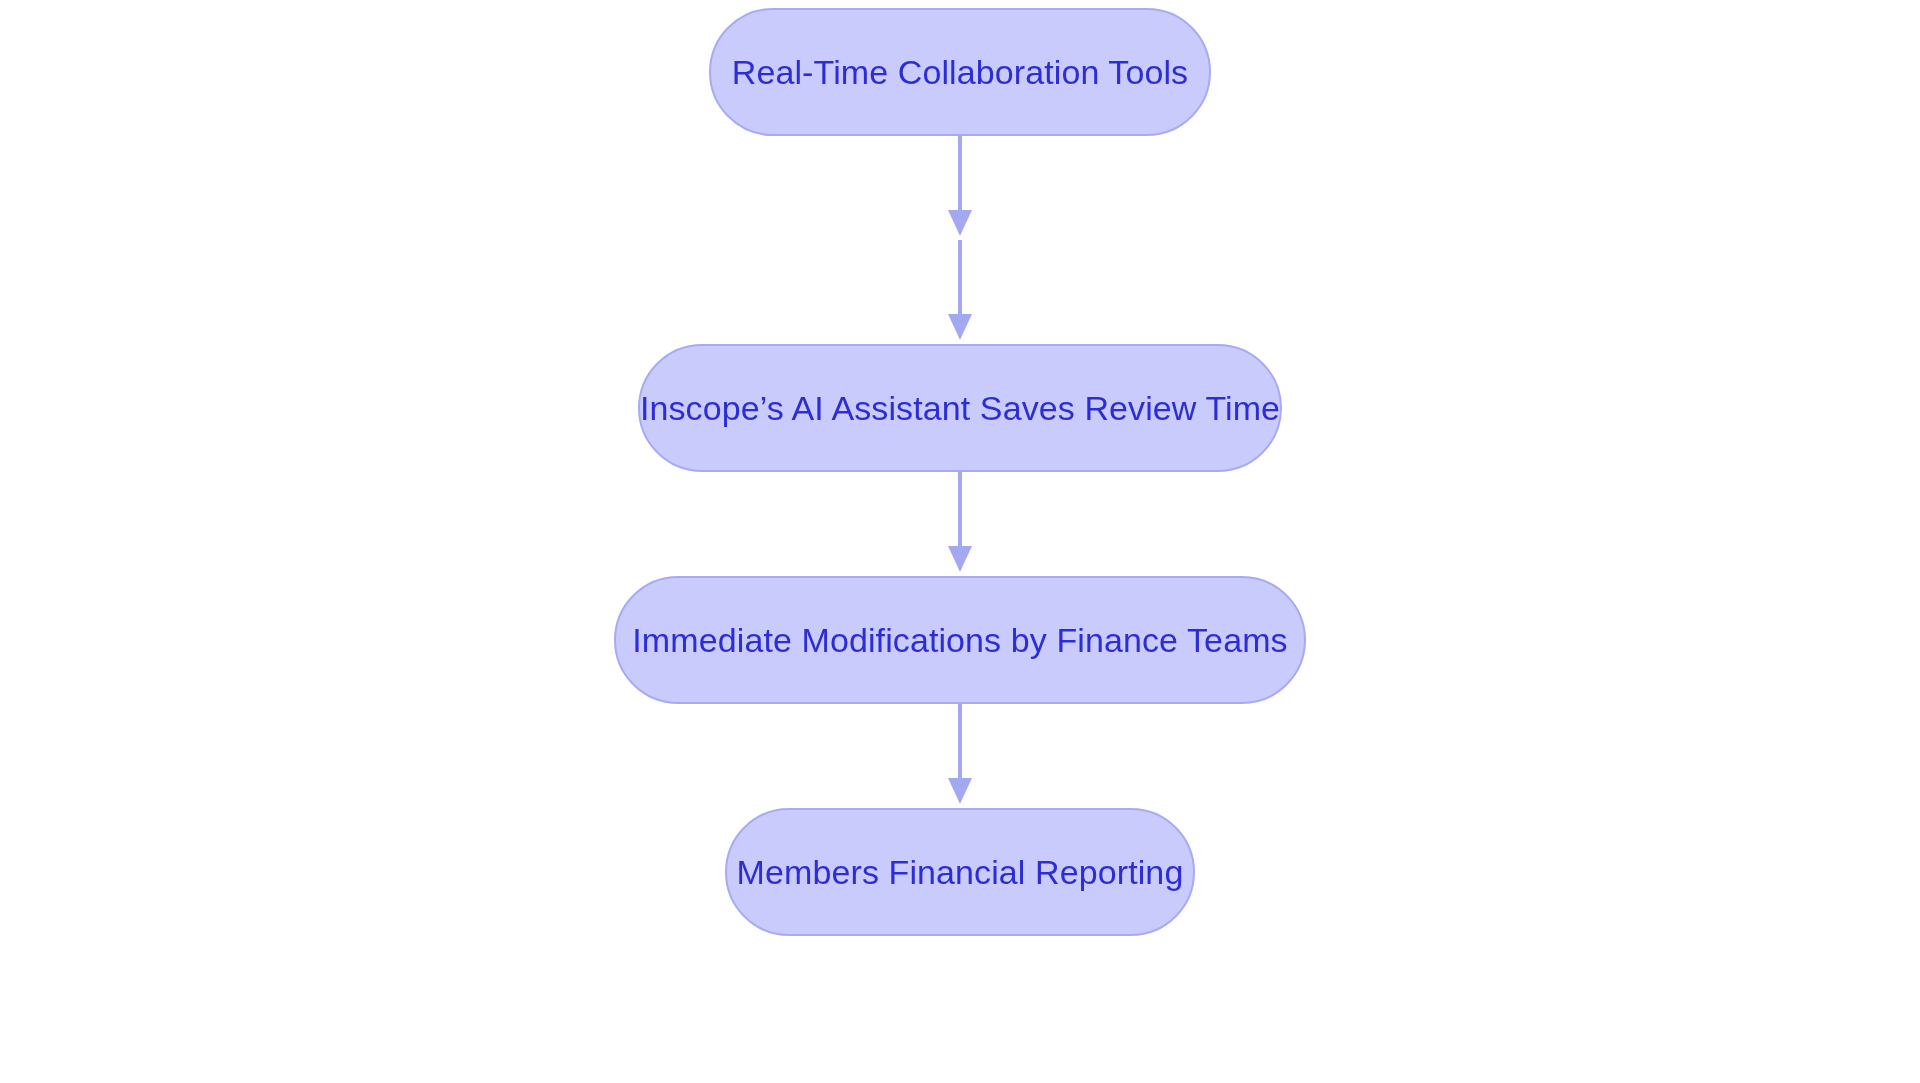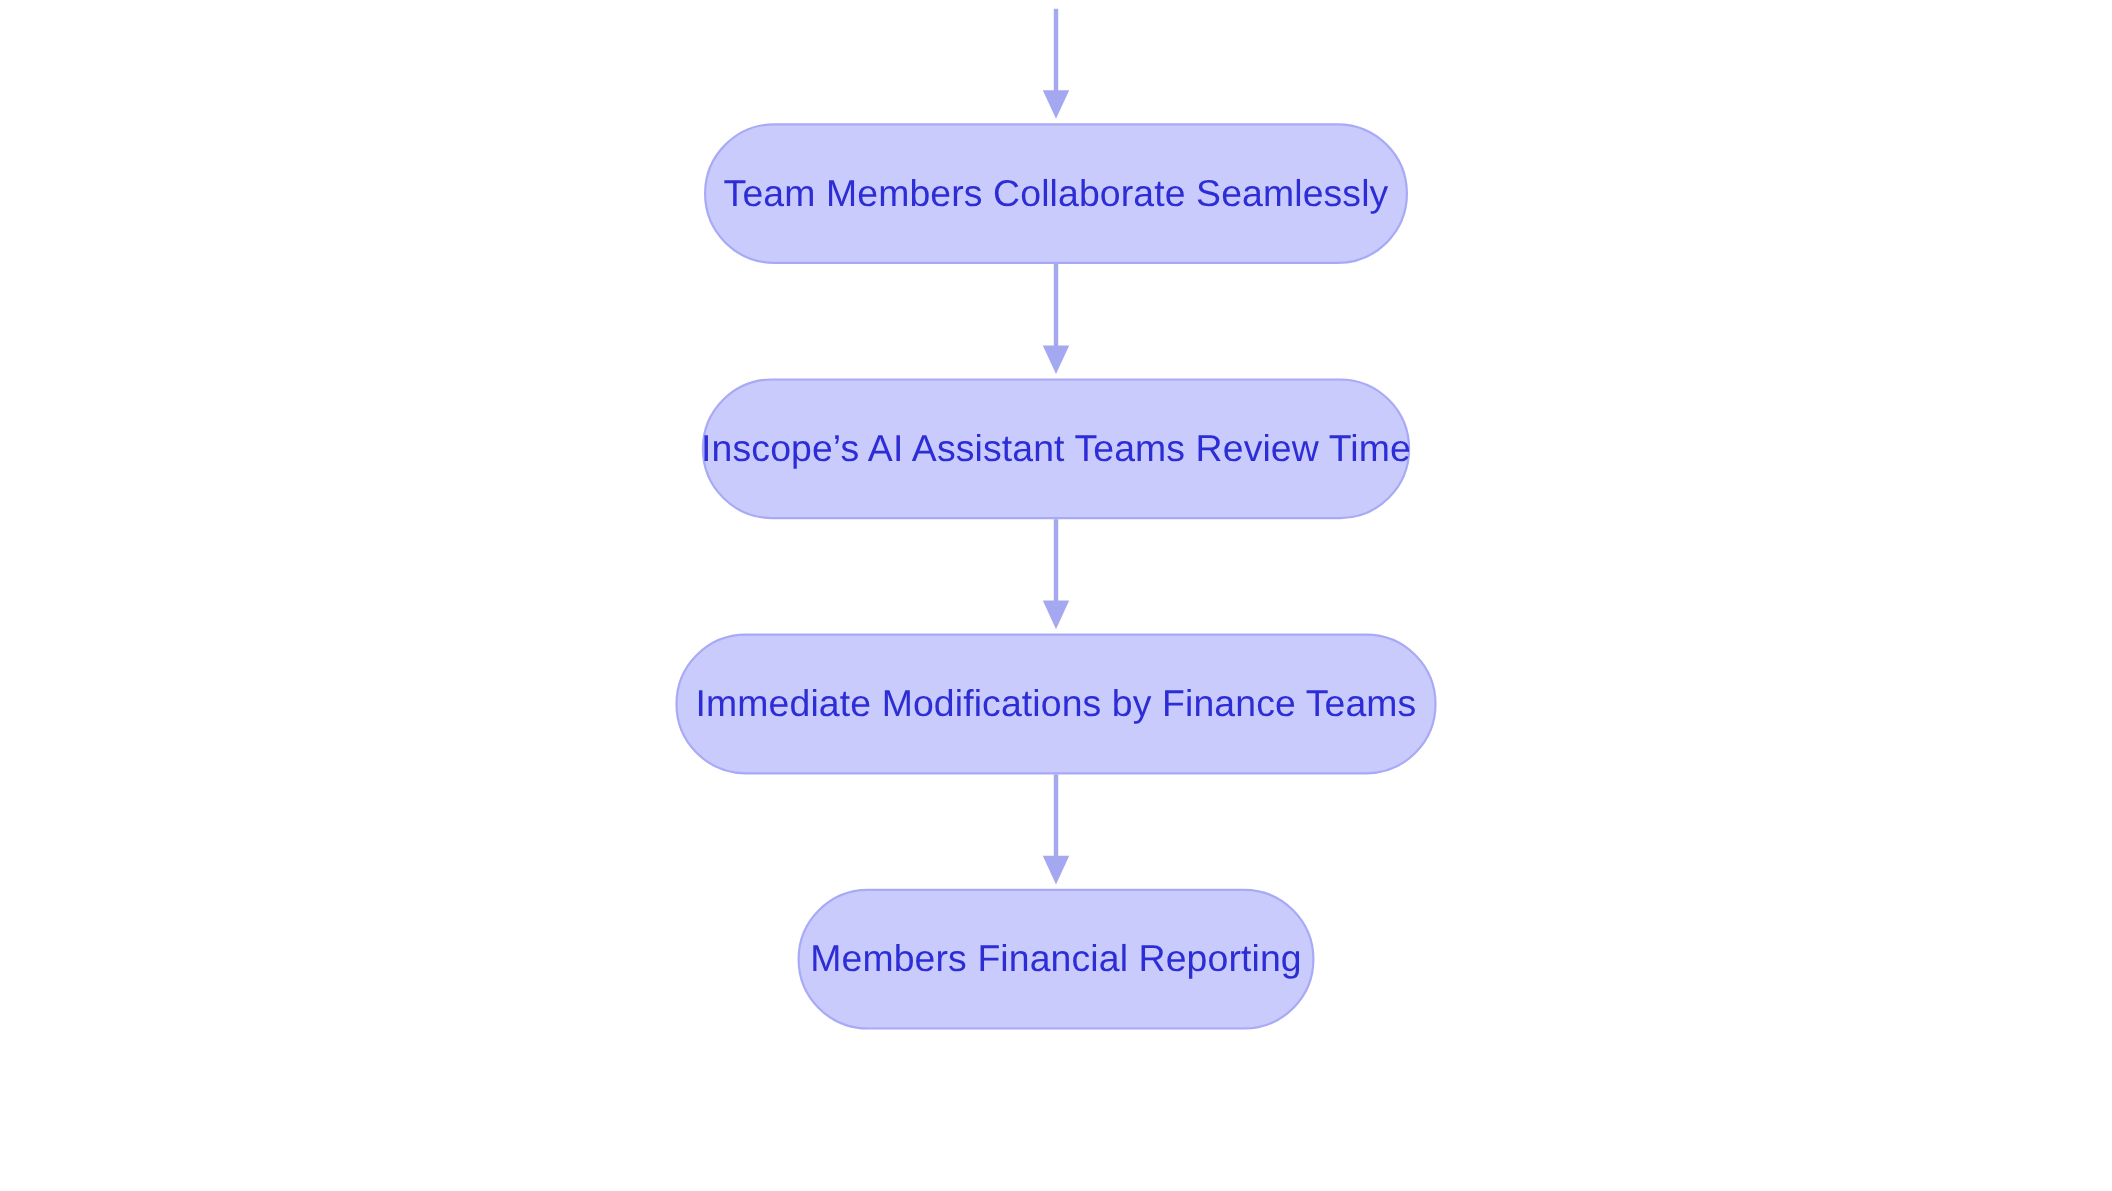--- a/index.html
+++ b/index.html
@@ -81,41 +81,41 @@
   .top-spacer { height: 8px; flex: 0 0 auto; }
 </style>
 </head>
 <body>
 
 <div id="flowchart">
   <div class="flow-column">
 
     <div class="top-spacer"></div>
 
-
-    <div class="connector">
-      <svg viewBox="0 0 40 104" xmlns="http://www.w3.org/2000/svg">
-        <line x1="20" y1="0" x2="20" y2="80" stroke="#a3a8f0" stroke-width="4"></line>
-        <polygon points="20,100 8,74 32,74" fill="#a3a8f0"></polygon>
-      </svg>
-    </div>
-
-    <div class="node w-2">
-      <span class="node-label">Team Members Collaborate Seamlessly</span>
+    <div class="node w-1">
+      <span class="node-label">Real-Time Collaboration Tools</span>
     </div>
 
     <div class="connector">
       <svg viewBox="0 0 40 104" xmlns="http://www.w3.org/2000/svg">
         <line x1="20" y1="0" x2="20" y2="80" stroke="#a3a8f0" stroke-width="4"></line>
         <polygon points="20,100 8,74 32,74" fill="#a3a8f0"></polygon>
       </svg>
     </div>
 
+
+    <div class="connector">
+      <svg viewBox="0 0 40 104" xmlns="http://www.w3.org/2000/svg">
+        <line x1="20" y1="0" x2="20" y2="80" stroke="#a3a8f0" stroke-width="4"></line>
+        <polygon points="20,100 8,74 32,74" fill="#a3a8f0"></polygon>
+      </svg>
+    </div>
+
     <div class="node w-3">
-      <span class="node-label">Inscope’s AI Assistant Teams Review Time</span>
+      <span class="node-label">Inscope’s AI Assistant Saves Review Time</span>
     </div>
 
     <div class="connector">
       <svg viewBox="0 0 40 104" xmlns="http://www.w3.org/2000/svg">
         <line x1="20" y1="0" x2="20" y2="80" stroke="#a3a8f0" stroke-width="4"></line>
         <polygon points="20,100 8,74 32,74" fill="#a3a8f0"></polygon>
       </svg>
     </div>
 
     <div class="node w-4">

